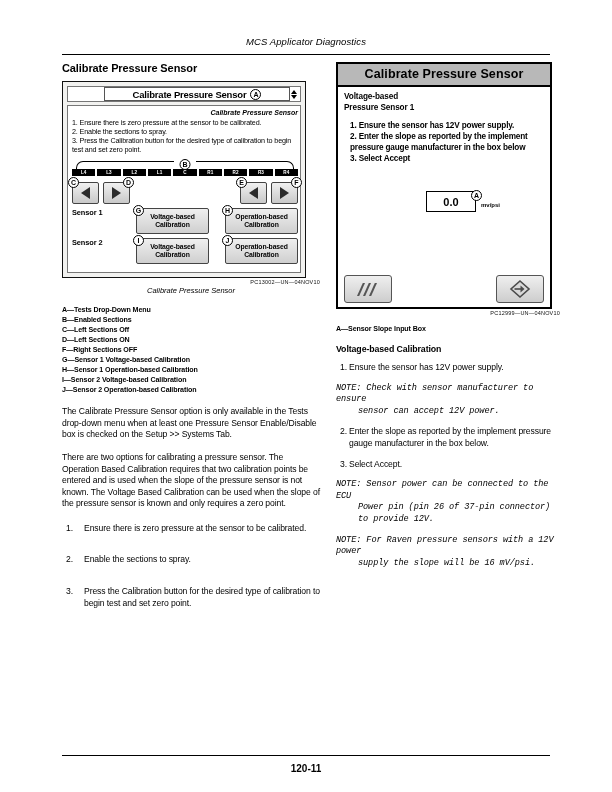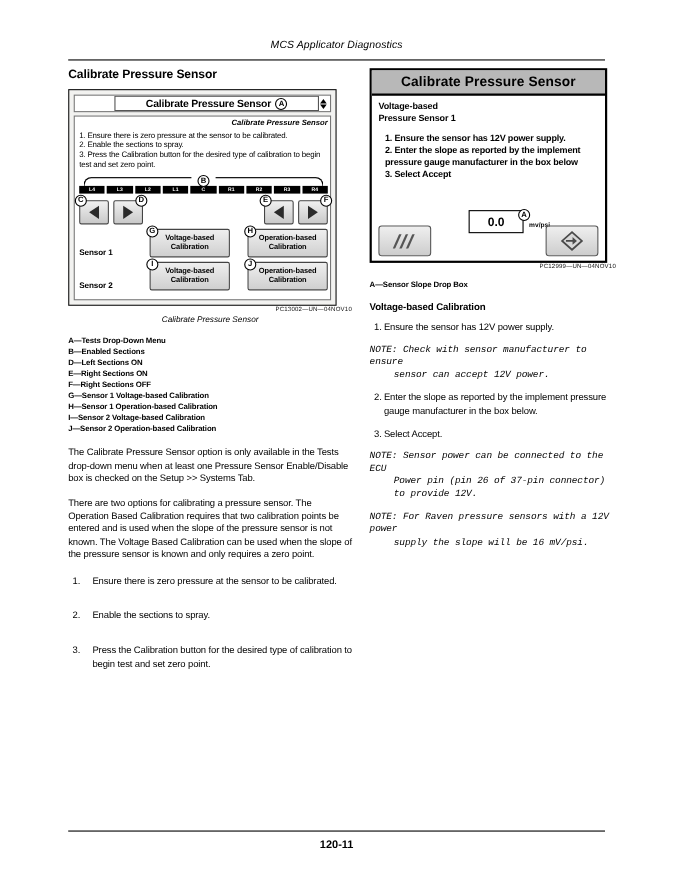--- a/index.html
+++ b/index.html
@@ -202,21 +202,21 @@
     align-items: center;
     justify-content: center;
   }
   .tri-l { width:0;height:0;border-top:6px solid transparent;border-bottom:6px solid transparent;border-right:9px solid #2b2b2b; }
   .tri-r { width:0;height:0;border-top:6px solid transparent;border-bottom:6px solid transparent;border-left:9px solid #2b2b2b; }
   .arr-spacer { flex: 1; }
 
   .sensor-grid { margin-top: 4px; }
   .sensor-row {
     display: flex;
-    align-items: flex-end;
+    align-items: flex-start;
     margin-bottom: 4px;
     gap: 16px;
   }
   .sensor-label {
     width: 48px;
     font-size: 7.4px;
     font-weight: bold;
     letter-spacing: -.1px;
   }
   .calib-btn {
@@ -292,21 +292,21 @@
   }
   .d2-title {
     background: #b8b8b8;
     border-bottom: 2px solid #000;
     text-align: center;
     font-size: 12.5px;
     font-weight: bold;
     letter-spacing: .1px;
     padding: 3px 0 4px 0;
   }
-  .d2-body { padding: 5px 6px 8px 6px; position: relative; height: 150px; box-sizing: border-box; border-radius: 7px; }
+  .d2-body { padding: 5px 6px 8px 6px; position: relative; height: 220px; box-sizing: border-box; border-radius: 7px; }
   .d2-line { font-size: 8.2px; font-weight: bold; line-height: 1.3; letter-spacing: -.1px; }
   .d2-steps {
     margin-top: 8px;
     margin-left: 6px;
     font-size: 8.2px;
     font-weight: bold;
     line-height: 1.33;
     letter-spacing: -.15px;
   }
   .slope-row {
@@ -507,22 +507,22 @@
       </div>
     </div>
   </div>
 
   <div class="fig-id">PC13002—UN—04NOV10</div>
   <div class="fig-caption">Calibrate Pressure Sensor</div>
 
   <div class="legend" id="legend-left">
       <div>A—Tests Drop-Down Menu</div>
       <div>B—Enabled Sections</div>
+      <div>C—Left Sections Off</div>
       <div>D—Left Sections ON</div>
-      <div>E—Right Sections ON</div>
       <div>F—Right Sections OFF</div>
       <div>G—Sensor 1 Voltage-based Calibration</div>
       <div>H—Sensor 1 Operation-based Calibration</div>
       <div>I—Sensor 2 Voltage-based Calibration</div>
       <div>J—Sensor 2 Operation-based Calibration</div>
     </div>
 
   <div class="para">The Calibrate Pressure Sensor option is only available in the Tests drop-down menu when at least one Pressure Sensor Enable/Disable box is checked on the Setup &gt;&gt; Systems Tab.</div>
   <div class="para">There are two options for calibrating a pressure sensor. The Operation Based Calibration requires that two calibration points be entered and is used when the slope of the pressure sensor is not known. The Voltage Based Calibration can be used when the slope of the pressure sensor is known and only requires a zero point.</div>
 
@@ -575,21 +575,21 @@
             <path d="M5.5,10 H13" stroke="#4a4a4a" stroke-width="1.6" fill="none"></path>
             <polygon points="11.5,6.5 15.5,10 11.5,13.5" fill="#4a4a4a"></polygon>
           </svg>
         </div>
       </div>
     </div>
   </div>
 
   <div class="fig-id">PC12999—UN—04NOV10</div>
 
-  <div class="legend-single">A—Sensor Slope Drop Box</div>
+  <div class="legend-single">A—Sensor Slope Input Box</div>
 
   <div class="sub-head">Voltage-based Calibration</div>
 
   <div class="r-steps" id="right-items">
       <div class="r-item">
         <span class="num">1.</span>
         <span>Ensure the sensor has 12V power supply.</span>
       </div>
       <div class="note"><span class="lbl">NOTE: </span><span>Check with sensor manufacturer to ensure</span><span class="cont">sensor can accept 12V power.</span></div>
       <div class="r-item">

